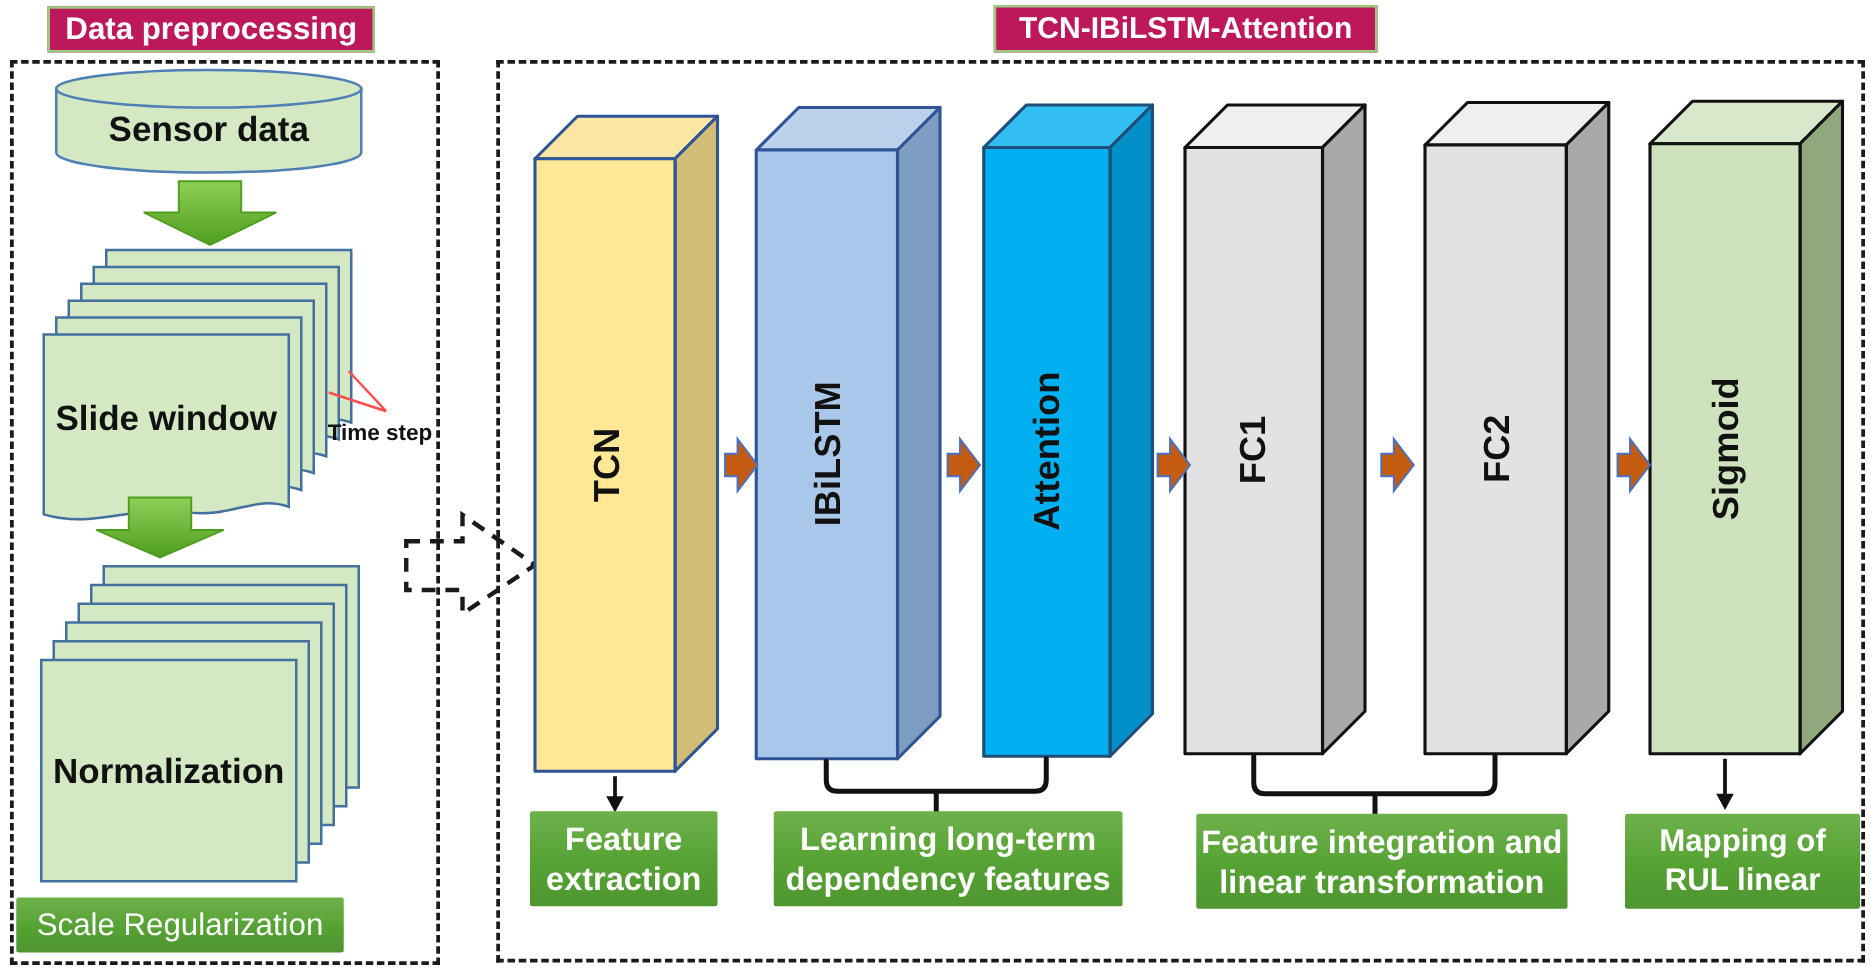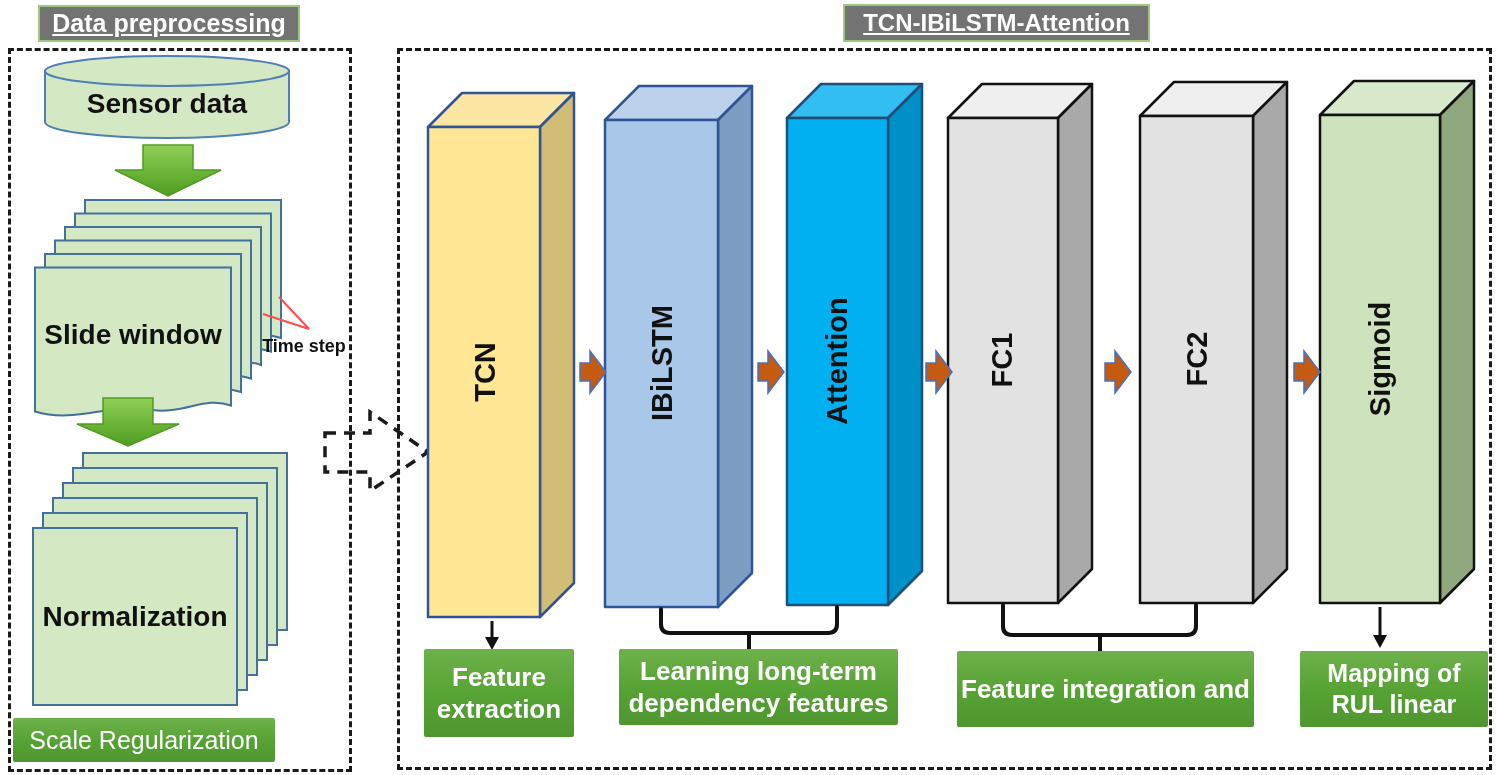--- a/index.html
+++ b/index.html
@@ -2,28 +2,28 @@
 <html><head>
 <meta charset="utf-8">
 <style>
   html,body{margin:0;padding:0;background:#ffffff;}
   .stage{position:relative;width:1497px;height:775px;background:#ffffff;overflow:hidden;
          font-family:"Liberation Sans","DejaVu Sans",sans-serif;}
   .panel{position:absolute;border:3px dashed #1a1a1a;background:transparent;}
   .panel.left{left:8px;top:48px;width:338px;height:718px;}
   .panel.right{left:397px;top:48px;width:1089px;height:716px;}
   svg.overlay{position:absolute;left:0;top:0;z-index:2;}
-  .hdr{position:absolute;z-index:3;background:#737373;border:2px solid #9CC97E;
-       color:#ffffff;font-weight:700;text-align:right;display:flex;align-items:center;justify-content:center;text-decoration:underline;}
+  .hdr{position:absolute;z-index:3;background:#be185d;border:2px solid #9CC97E;
+       color:#ffffff;font-weight:700;text-align:right;display:flex;align-items:center;justify-content:center;}
   .hdr.left{left:38px;top:5px;width:258px;height:33px;font-size:25px;}
-  .hdr.right{left:795px;top:4px;width:303px;height:34px;font-size:24px;margin-left:48px;}
+  .hdr.right{left:795px;top:4px;width:303px;height:34px;font-size:24px;}
   .caption{position:absolute;z-index:3;background:linear-gradient(180deg,#6EB14B 0%,#55A233 55%,#4F9630 100%);
        color:#ffffff;font-weight:700;font-size:26px;line-height:1.25;text-align:center;
        display:flex;flex-direction:column;align-items:center;justify-content:center;border-radius:2px;}
-  .caption.c1{left:424px;top:649px;width:150px;height:88px;}
+  .caption.c1{left:424px;top:649px;width:150px;height:76px;}
   .caption.c2{left:619px;top:649px;width:279px;height:76px;}
   .caption.c3{left:957px;top:651px;width:297px;height:76px;}
   .caption.c4{left:1300px;top:651px;width:188px;height:76px;font-size:25px;}
   .scalebox{position:absolute;z-index:3;left:13px;top:718px;width:262px;height:44px;
        background:linear-gradient(180deg,#6EB14B 0%,#55A233 55%,#4F9630 100%);
        color:#ffffff;font-weight:400;font-size:25px;display:flex;align-items:center;justify-content:center;border-radius:2px;}
 </style>
 </head>
 <body>
 
@@ -146,20 +146,21 @@
   <div class="caption c1">
     <span>Feature</span>
     <span>extraction</span>
   </div>
   <div class="caption c2">
     <span>Learning long-term</span>
     <span>dependency features</span>
   </div>
   <div class="caption c3">
     <span>Feature integration and</span>
+    <span>linear transformation</span>
   </div>
   <div class="caption c4">
     <span>Mapping of</span>
     <span>RUL linear</span>
   </div>
 
   <div class="scalebox">Scale Regularization</div>
 
 </div>
 

